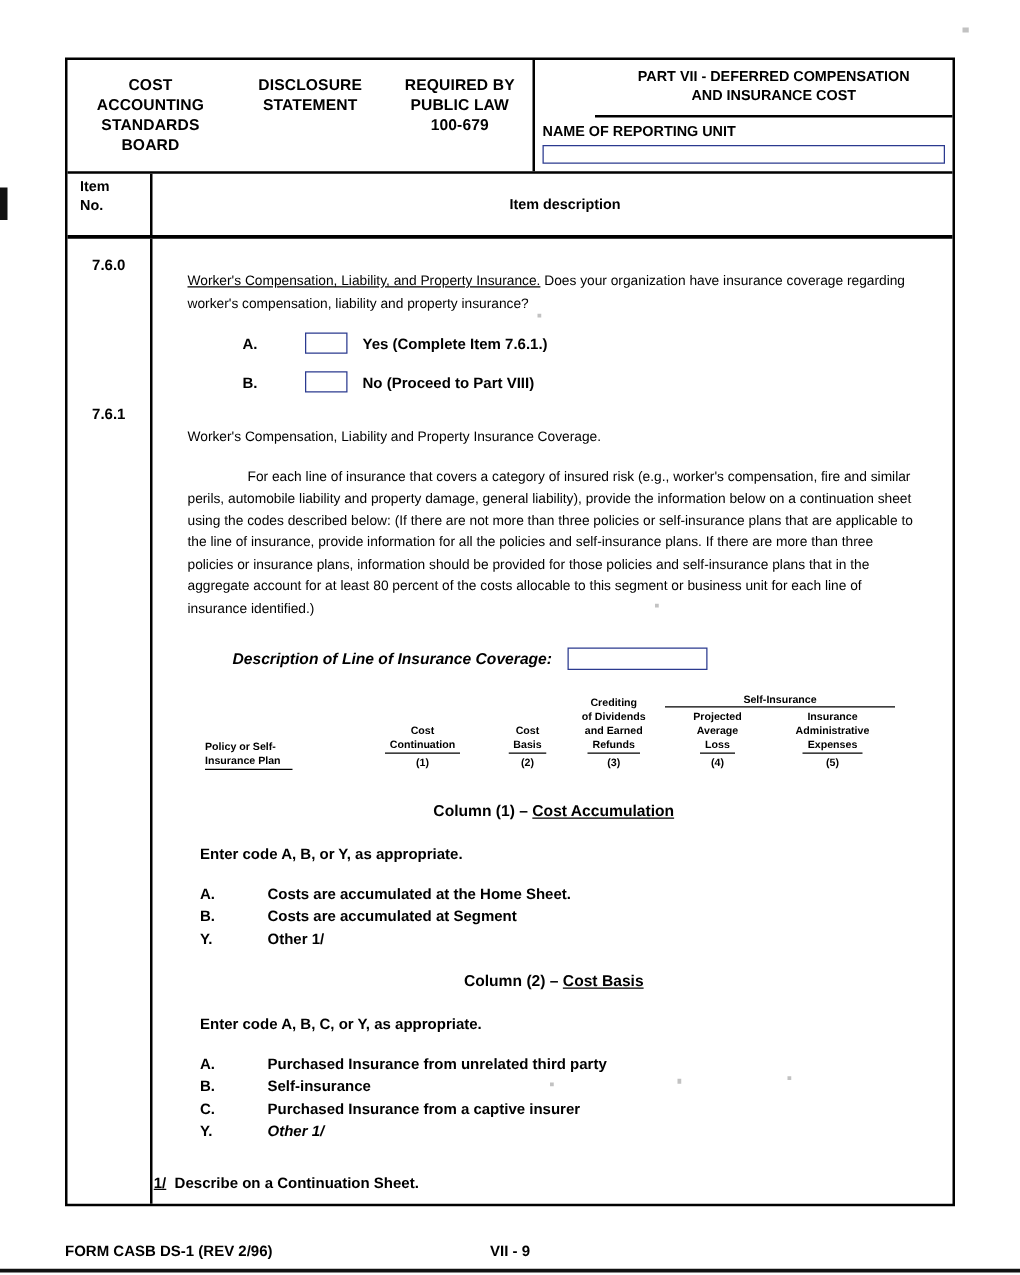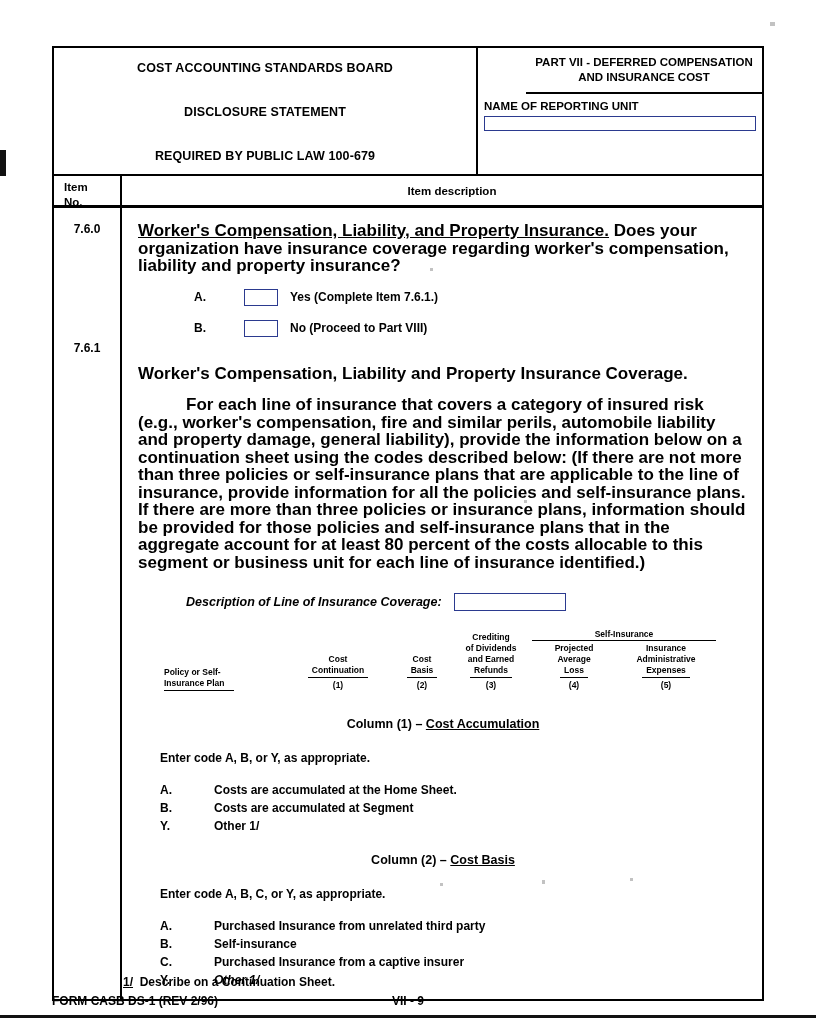--- a/index.html
+++ b/index.html
@@ -35,27 +35,27 @@
     background: #fff;
   }
 
   
   .masthead {
     display: flex;
     border-bottom: 2px solid #000;
     box-sizing: border-box;
   }
   .masthead-left {
-    width: 424px;
+    width: 374px;
     box-sizing: border-box;
     border-right: 2px solid #000;
     padding: 12px 8px 10px 8px;
     text-align: center;
     display: flex;
-    flex-direction: column;
+    flex-direction: row;
     justify-content: center;
     gap: 28px;
   }
   .masthead-left .ml-line {
     font-size: 12.5px;
     font-weight: bold;
     line-height: 16px;
     letter-spacing: .1px;
   }
   .masthead-right {
@@ -93,21 +93,21 @@
     background: #ffffff;
     height: 15px;
     box-sizing: border-box;
   }
 
   
   .colhead {
     display: flex;
     border-bottom: 3px solid #000;
     box-sizing: border-box;
-    height: 32px;
+    height: 52px;
   }
   .colhead-item {
     width: 68px;
     box-sizing: border-box;
     border-right: 2px solid #000;
     padding: 4px 0 0 10px;
     font-size: 11.5px;
     font-weight: bold;
     line-height: 15px;
   }
@@ -144,24 +144,24 @@
   .item-no {
     font-size: 12px;
     font-weight: bold;
     text-align: center;
     position: absolute;
     left: 0; right: 0;
   }
 
   
   .p {
-    font-size: 17px;
-    font-weight: bold;
+    font-size: 11px;
+    font-weight: normal;
     line-height: 17.5px;
-    margin: 0;
+    margin: 12px;
   }
   .u { text-decoration: underline; }
   .ital { font-style: italic; }
 
   
   .choice-row {
     display: flex;
     align-items: center;
     margin-top: 14px;
     padding-left: 56px;

